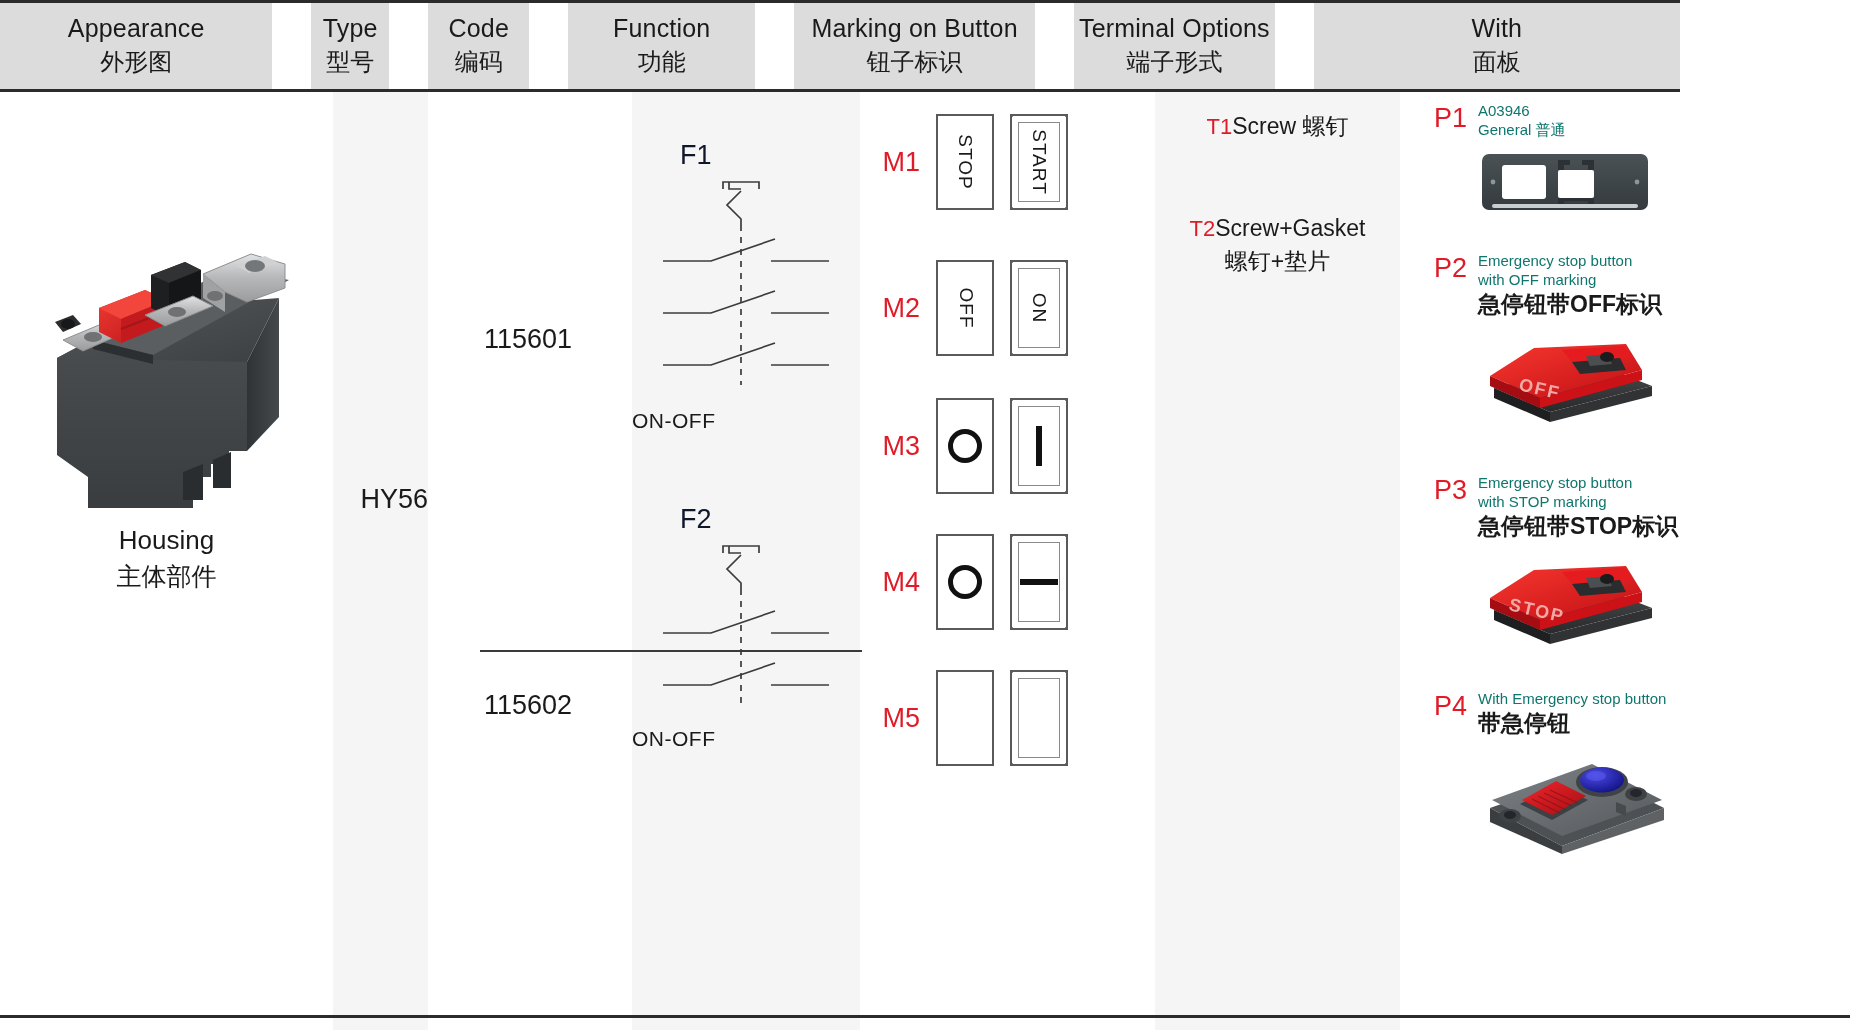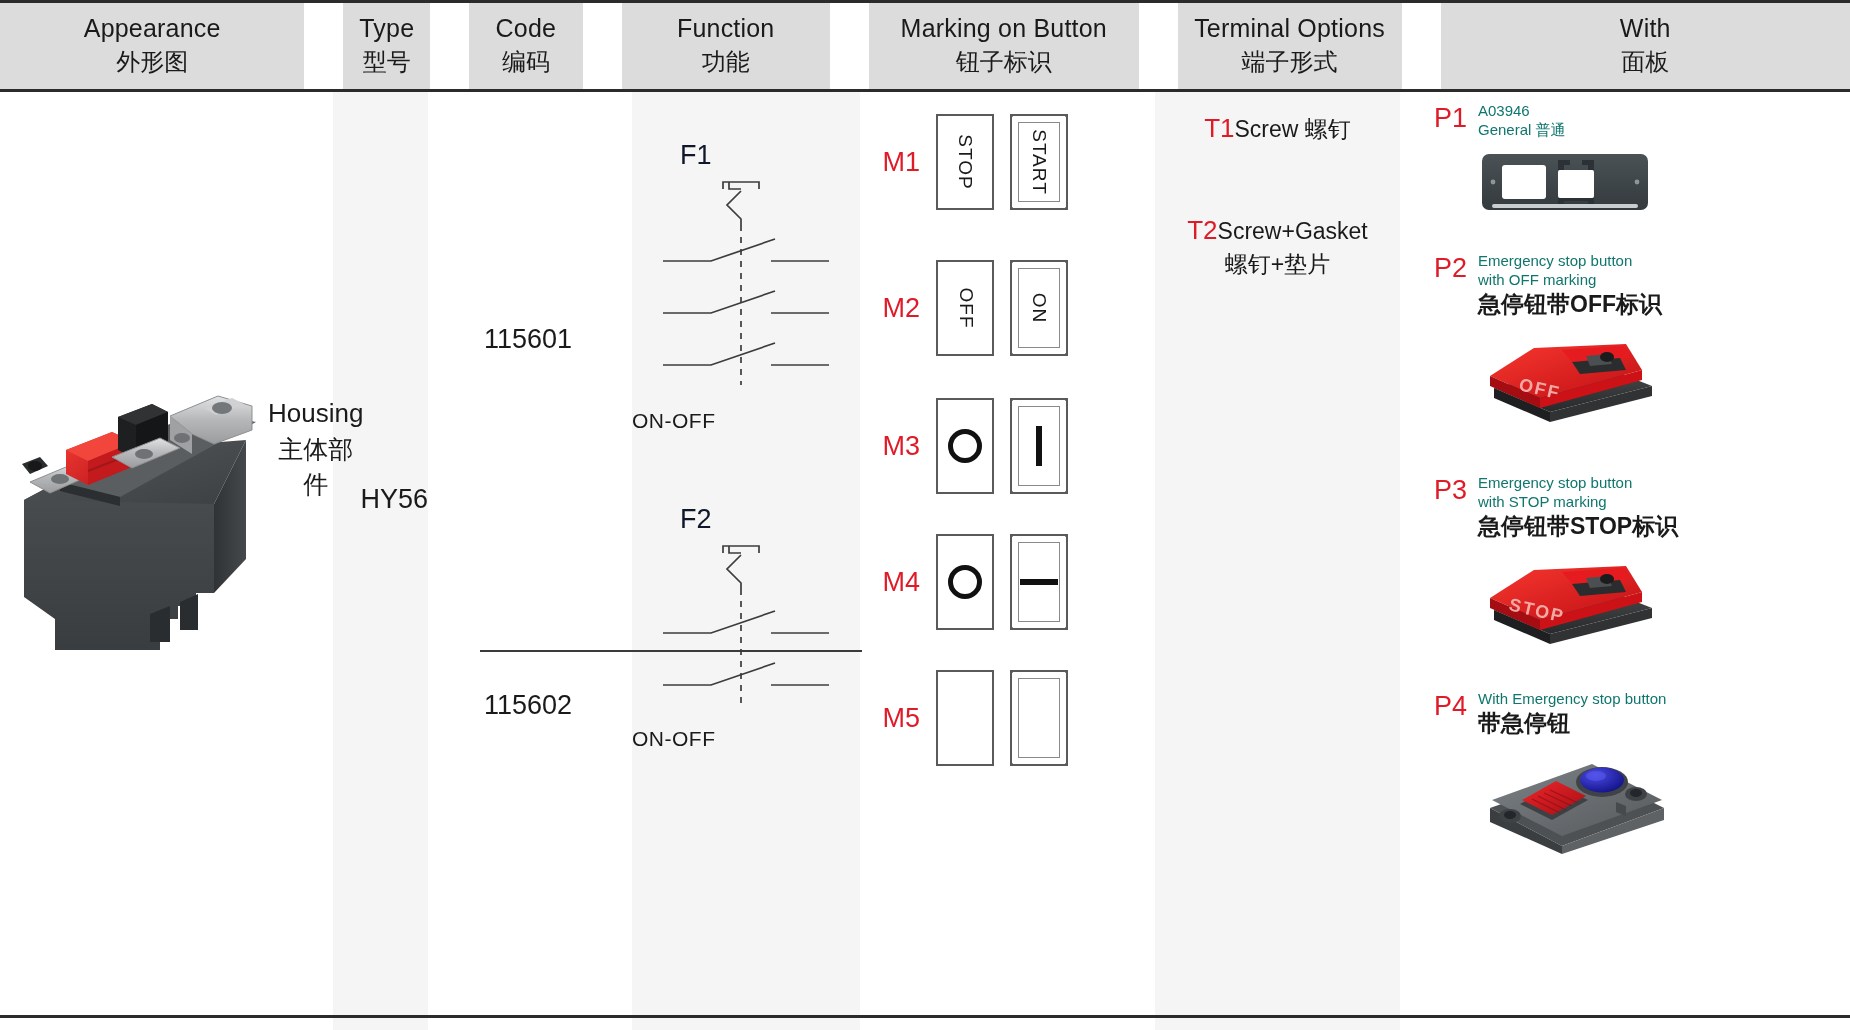--- a/index.html
+++ b/index.html
@@ -17,21 +17,21 @@
     position: relative;
     width: 1850px;
     height: 1030px;
     background: #ffffff;
   }
 
   
   .thead {
     position: absolute;
     top: 0; left: 0;
-    width: 1850px;
+    width: 1680px;
     height: 92px;
     display: flex;
     border-top: 3px solid #2b2b2b;
     border-bottom: 3px solid #2b2b2b;
     background: #ffffff;
     gap: 36px;
   }
   .th {
     background: #dcdcdc;
     display: flex;
@@ -93,21 +93,21 @@
     height: 2px;
     background: #3a3a3a;
   }
 
   
   .appearance-wrap {
     position: absolute;
     left: 0; top: 0;
     width: 333px; height: 700px;
     display: flex;
-    flex-direction: row;
+    flex-direction: column;
     align-items: center;
     justify-content: flex-start;
   }
   .housing-art { margin-top: 120px; }
   .appearance-label {
     margin-top: 14px;
     text-align: center;
     line-height: 1.42;
   }
   .appearance-label .en { font-size: 26px; color: #1a1a1a; display: block; }
@@ -233,21 +233,21 @@
 
   
   .term-block {
     position: absolute;
     left: 0; width: 245px;
     text-align: center;
   }
   .term-1 { top: 18px; }
   .term-2 { top: 120px; }
   .term-line { display: block; white-space: nowrap; line-height: 1.4; }
-  .term-tag { font-size: 26px; color: #e01b28; }
+  .term-tag { font-size: 22px; color: #e01b28; }
   .term-txt { font-size: 23px; color: #1a1a1a; }
 
   
   .panel-block {
     position: absolute;
     left: 30px;
     width: 416px;
   }
   .p1 { top: 10px; }
   .p2 { top: 160px; }

